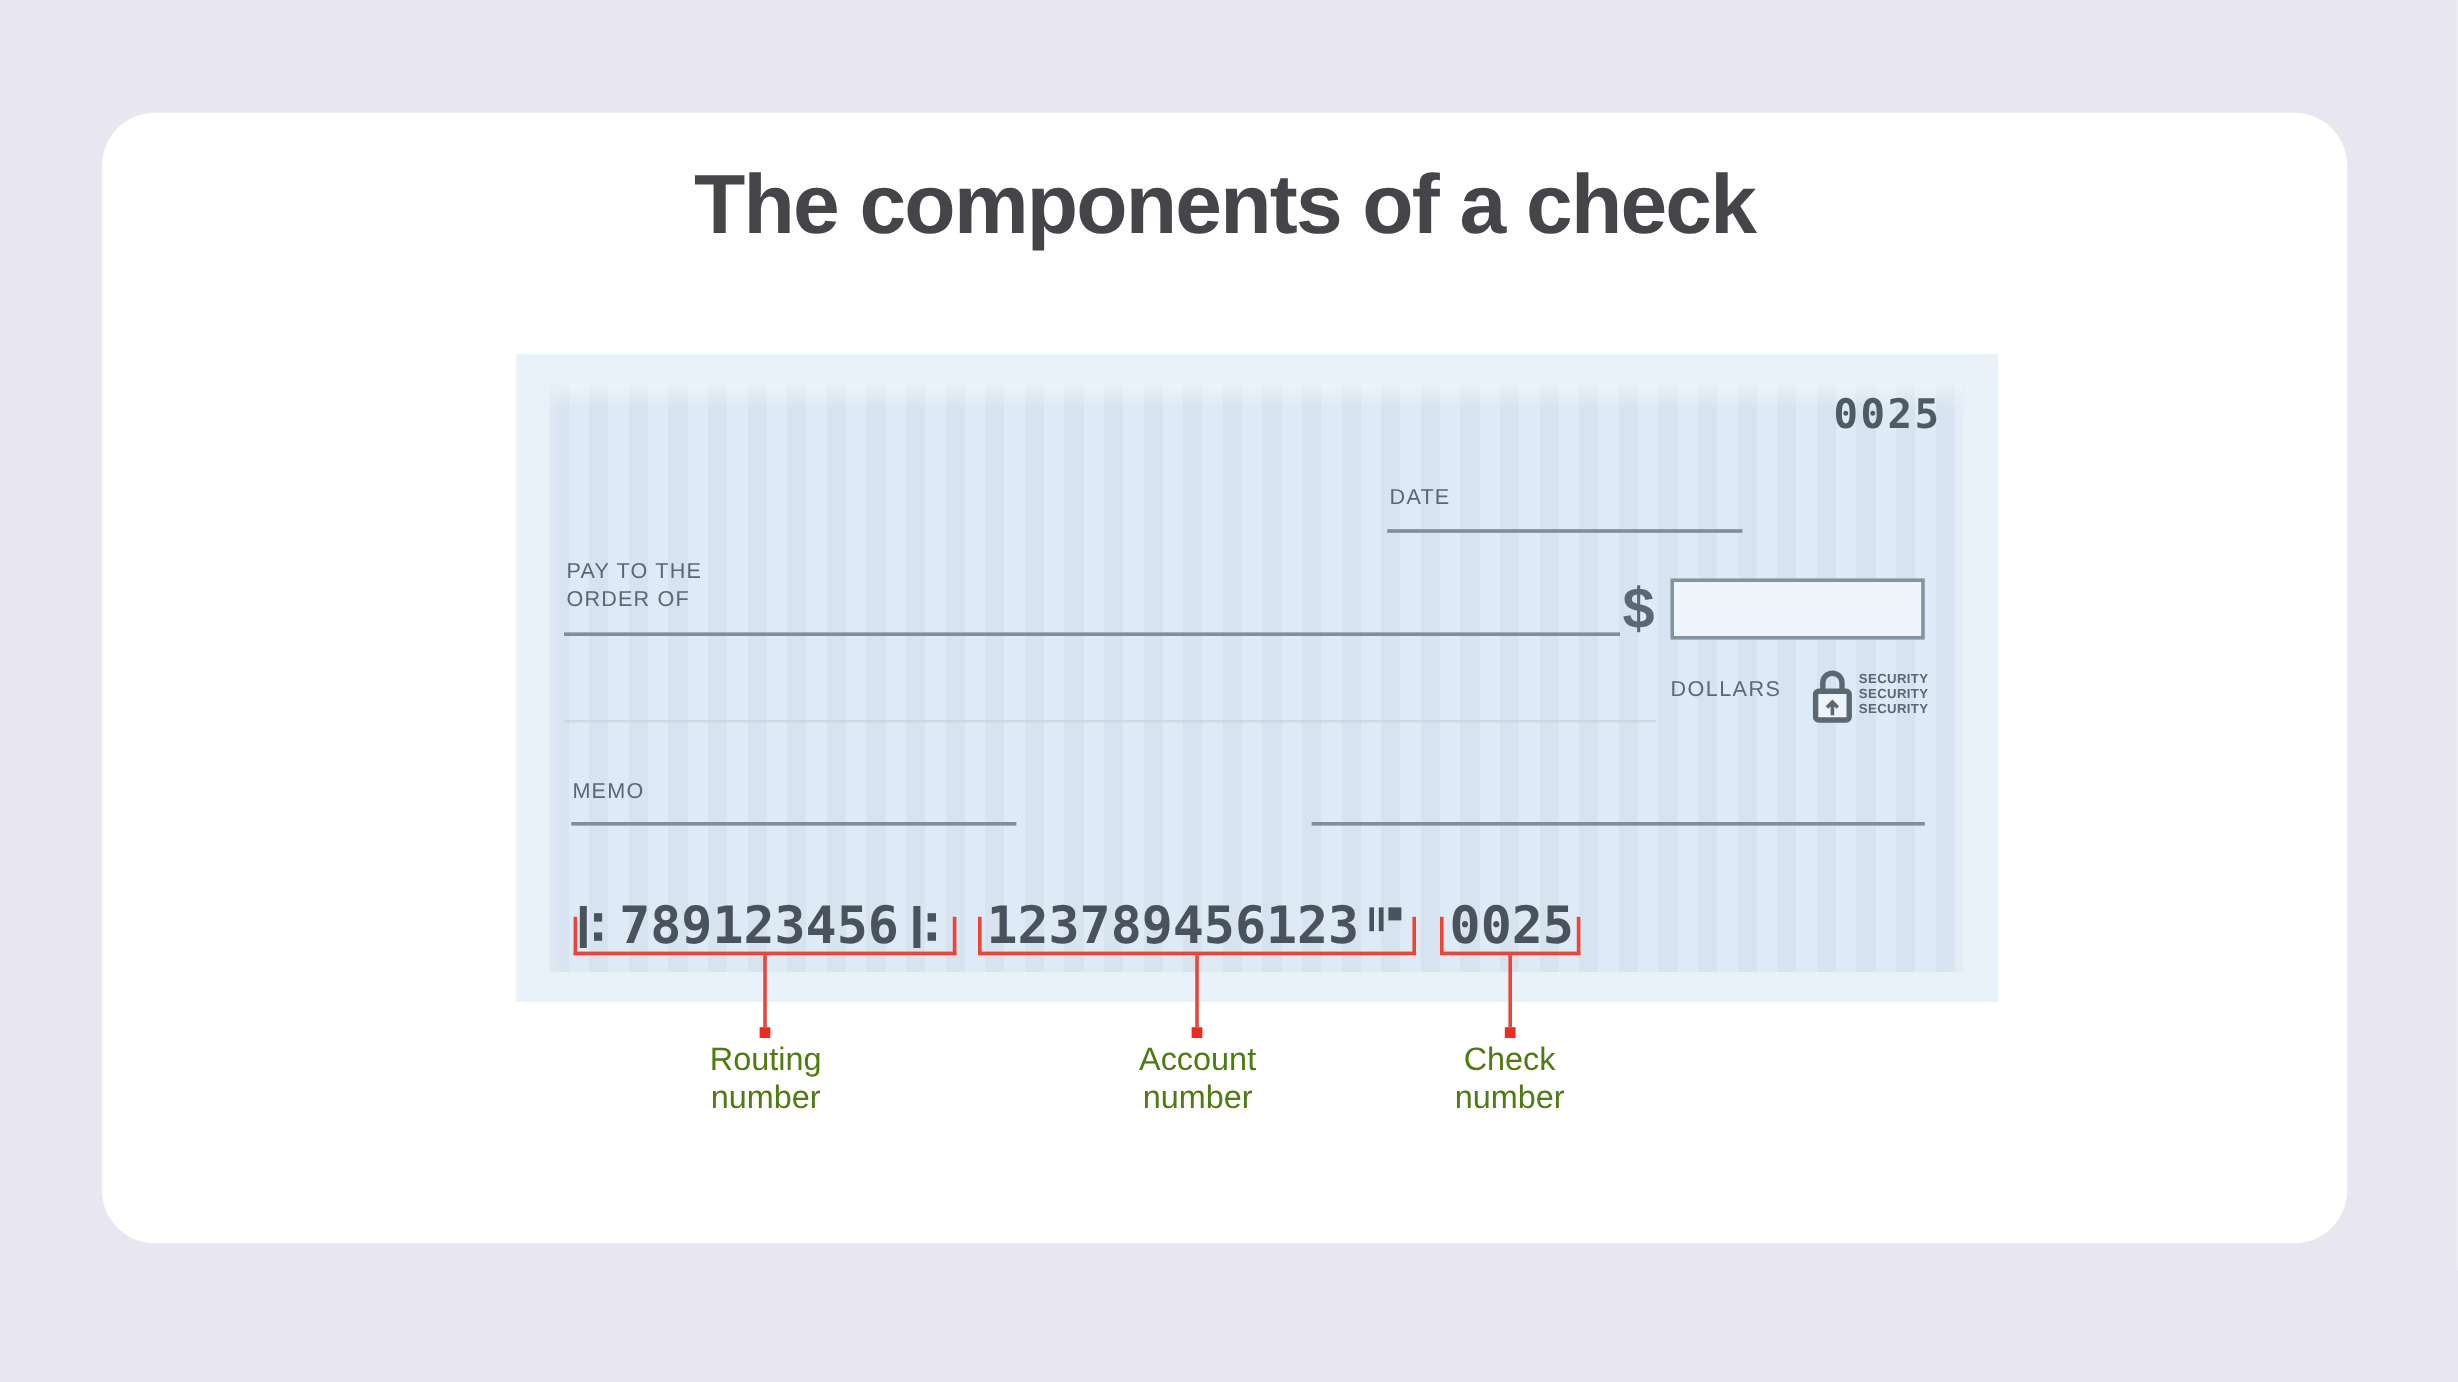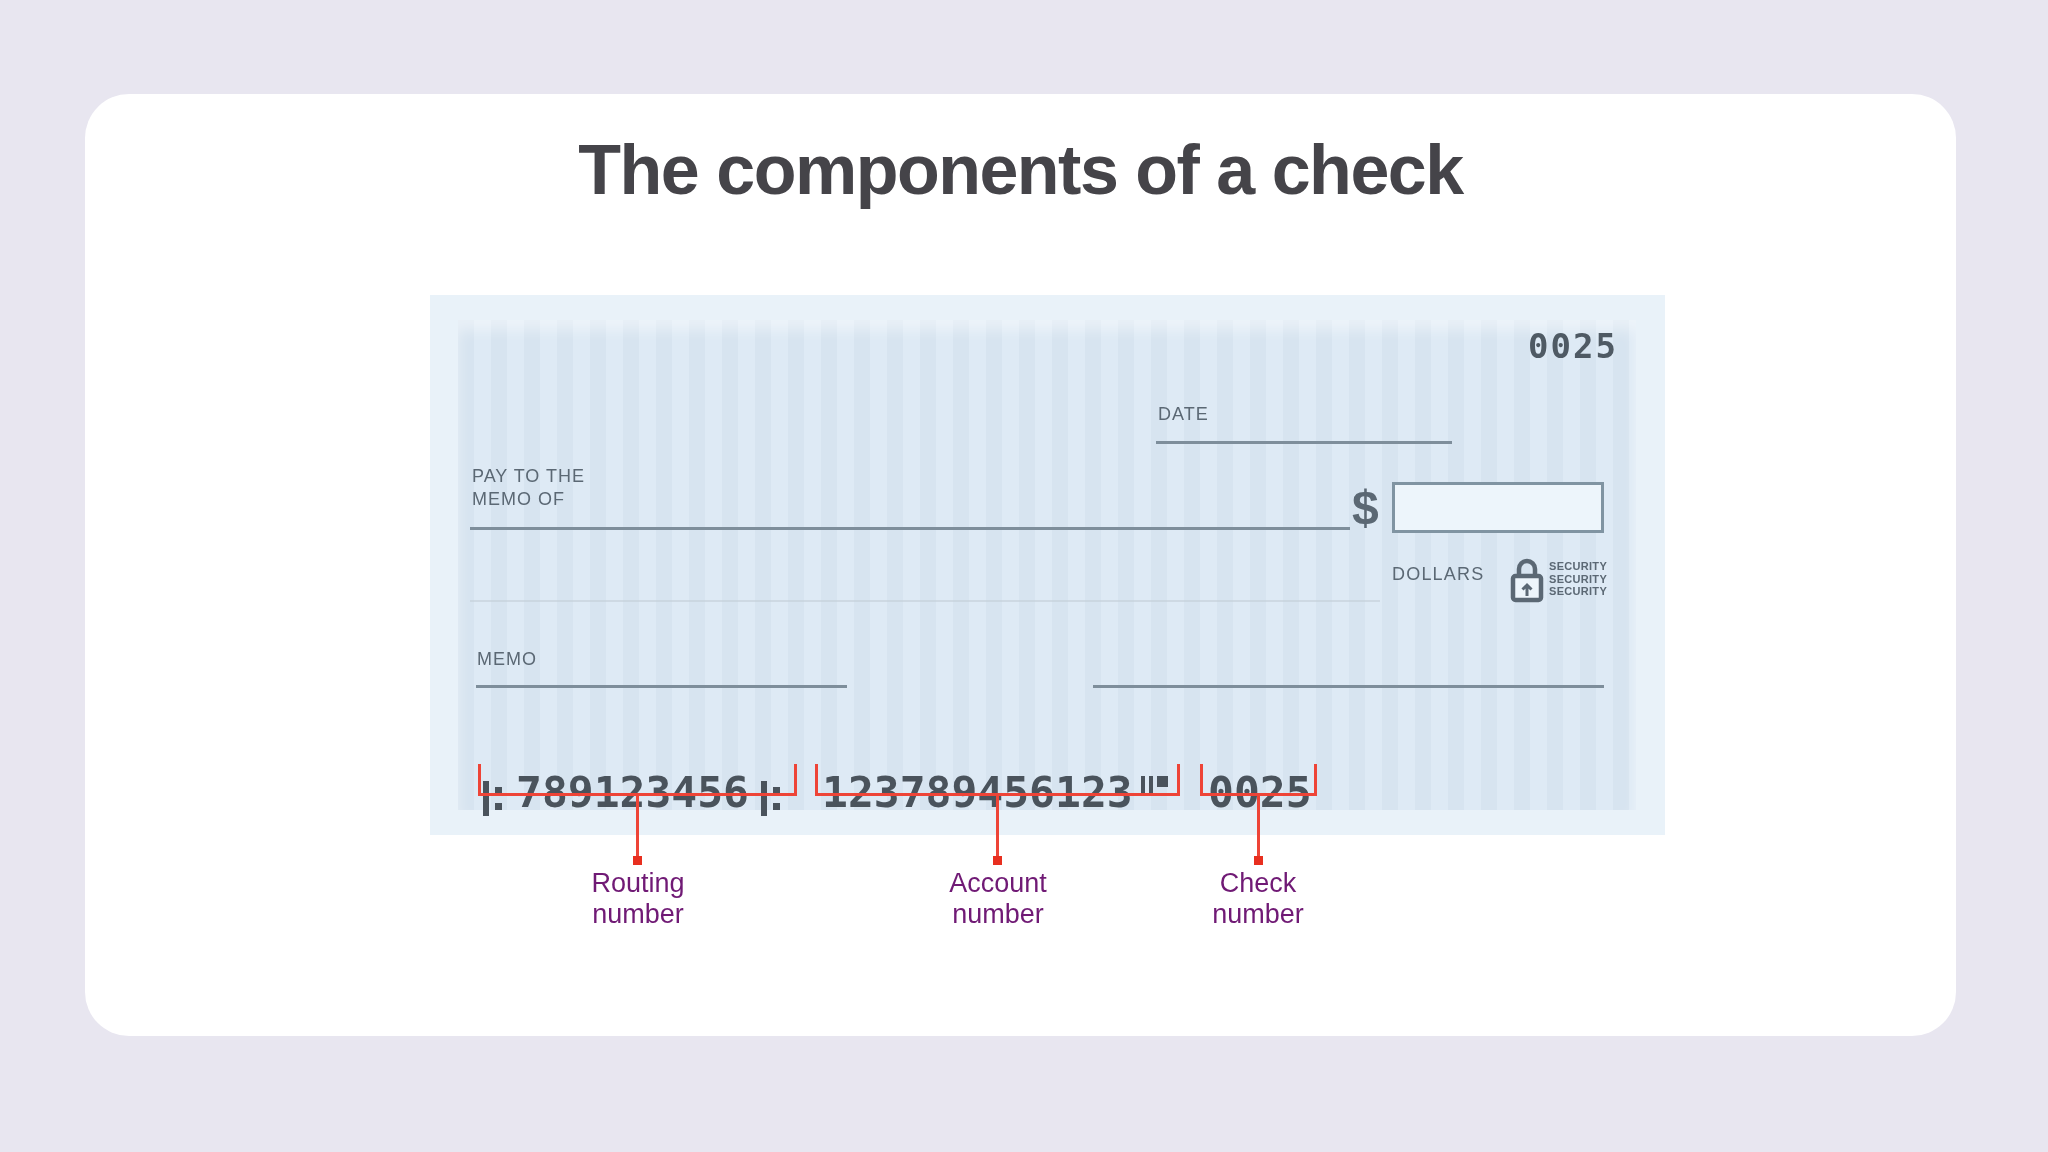--- a/index.html
+++ b/index.html
@@ -58,62 +58,62 @@
 
   .security-stamp{
     position:absolute;left:1549px;top:560px;
     font-size:11px;line-height:12.5px;font-weight:bold;
     letter-spacing:.3px;color:#5b6874;
   }
   .lock{position:absolute;left:1510px;top:557px;}
 
   
   .micr-group{
-    position:absolute;top:768px;height:48px;
-    display:flex;align-items:flex-end;
+    position:absolute;top:748px;height:48px;
+    display:flex;align-items:center;
     color:#4a535c;
   }
   .micr-digits{
     font-family:"DejaVu Sans Mono",monospace;font-weight:bold;
     font-size:43px;line-height:48px;letter-spacing:0;
   }
   .msym{display:inline-block;}
   .msym svg{display:block;}
 
   
   .bracket{
     position:absolute;top:764px;height:32px;box-sizing:border-box;
     border:3px solid #ee4437;border-top:none;
   }
   .drop-line{position:absolute;top:796px;width:3px;height:60px;background:#ee4437;}
   .drop-dot{position:absolute;top:856px;width:9px;height:9px;background:#e82f1f;}
   .annotation-label{
     position:absolute;top:868px;width:300px;text-align:center;
-    font-size:27px;line-height:31px;font-weight:500;color:#701a75;
+    font-size:27px;line-height:31px;font-weight:500;color:#4d7c0f;
   }
 </style>
 </head>
 <body>
 
 <div id="canvas">
 
   <div class="card"></div>
 
   <h1 class="page-title">The components of a check</h1>
 
   <div class="check-frame"></div>
   <div class="check-panel"></div>
 
   <div class="check-number-top">0025</div>
 
   <div class="chk-label" style="left:1158px;top:404px;">DATE</div>
   <div class="chk-line" style="left:1156px;top:441px;width:296px;"></div>
 
   <div class="chk-label" style="left:472px;top:466px;text-align:center;">PAY TO THE</div>
-  <div class="chk-label" style="left:472px;top:489px;">MEMO OF</div>
+  <div class="chk-label" style="left:472px;top:489px;">ORDER OF</div>
   <div class="chk-line" style="left:470px;top:527px;width:880px;"></div>
 
   <div class="dollar-sign">$</div>
   <div class="amount-box"></div>
 
   <div class="chk-line-faint" style="left:470px;top:600px;width:910px;"></div>
   <div class="chk-label" style="left:1392px;top:564px;letter-spacing:1.2px;">DOLLARS</div>
 
   <div class="lock">
     <svg width="34" height="47" viewBox="0 0 34 47">

